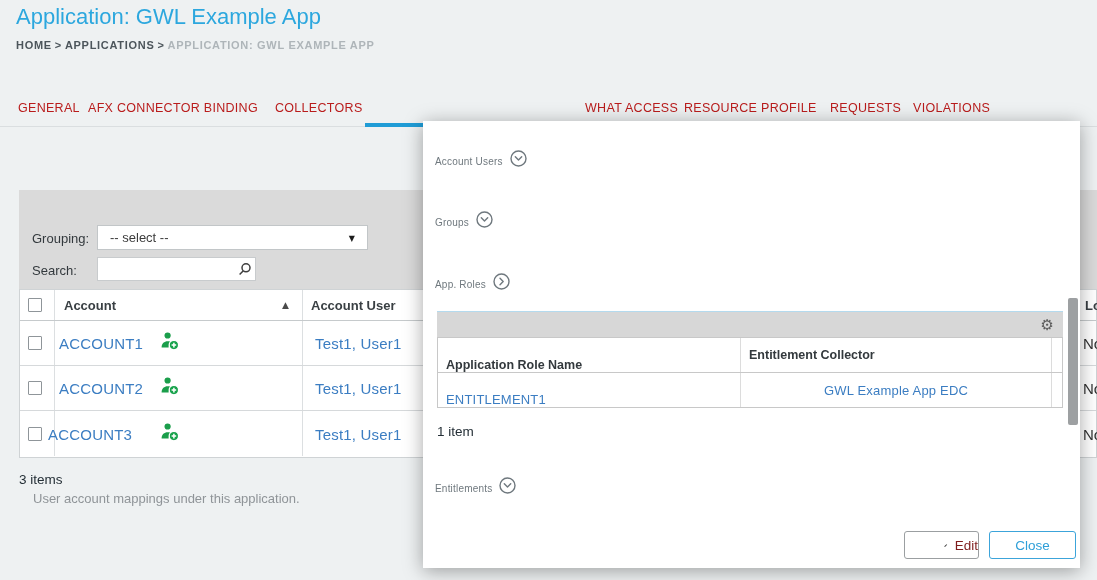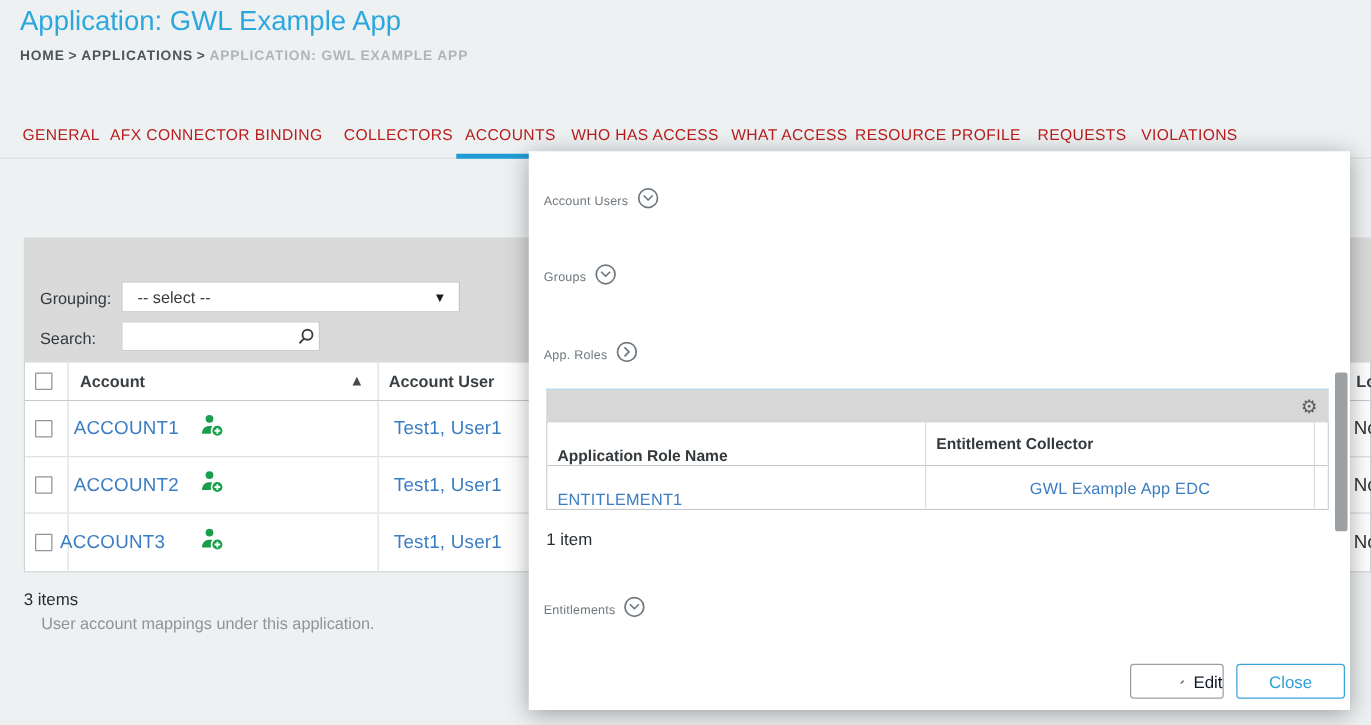--- a/index.html
+++ b/index.html
@@ -84,42 +84,40 @@
   .m-col2 { width:311px; border-right:1px solid #DCDCDC; display:flex; align-items:center; padding-left:8px; }
   .m-col3 { flex:1; }
   .m-drow .m-col2 { justify-content:center; padding-left:0; }
   .m-hdr { font-size:12.5px; font-weight:700; color:#33393D; }
   .m-cell { font-size:13px; }
   .m-items { position:absolute; left:14px; top:303px; font-size:13.5px; color:#242F36; }
 
   
   .btn { position:absolute; top:410px; height:28px; background:#fff; border-radius:3px;
          display:flex; align-items:center; justify-content:center; gap:7px; font-size:13.5px; cursor:pointer; }
-  .btn-edit { left:481px; width:75px; border:1px solid #9B9FA1; color:#0f172a;padding-left:39px; }
+  .btn-edit { left:481px; width:75px; border:1px solid #9B9FA1; color:#7f1d1d;padding-left:39px; }
   .btn-close { left:566px; width:87px; border:1px solid #3CA4DA; color:#2E9FD8; }
 
   
   .scroll-thumb { left:1068px; top:298px; width:10px; height:127px; background:#9DA0A2;
                   border-radius:2px; z-index:30; cursor:grab; }
 </style>
 </head>
 <body>
 
 <div class="abs page-title">Application: GWL Example App</div>
 
 <div class="abs breadcrumb">
   <span>HOME</span><span class="sep">&gt;</span><span>APPLICATIONS</span><span class="sep">&gt;</span><span class="current">APPLICATION: GWL EXAMPLE APP</span>
 </div>
 
 <div class="abs tabbar">
   <span class="tab" style="left:18px">GENERAL</span>
   <span class="tab" style="left:275px">COLLECTORS</span>
   <span class="tab" style="left:88px">AFX CONNECTOR BINDING</span>
-  <span class="tab" style="left:372px">ACCOUNTS</span>
-  <span class="tab" style="left:457px">WHO HAS ACCESS</span>
   <span class="tab" style="left:585px">WHAT ACCESS</span>
   <span class="tab" style="left:684px">RESOURCE PROFILE</span>
   <span class="tab" style="left:830px">REQUESTS</span>
   <span class="tab" style="left:913px">VIOLATIONS</span>
 </div>
 <div class="abs tab-underline"></div>
 
 <div class="abs filter-panel">
   <span class="filter-label" style="left:13px; top:41px">Grouping:</span>
   <div class="select-box">

